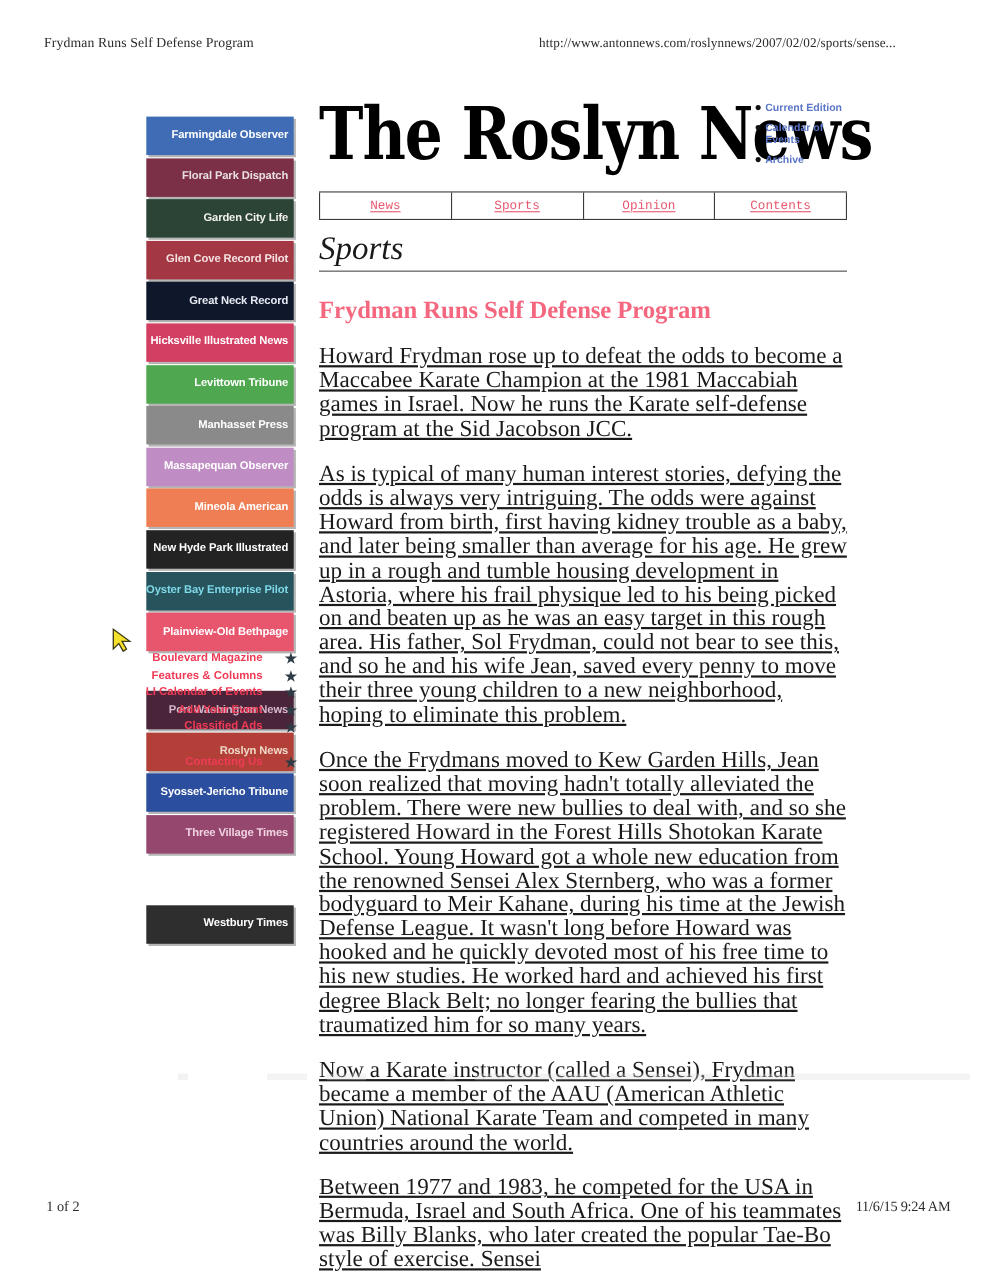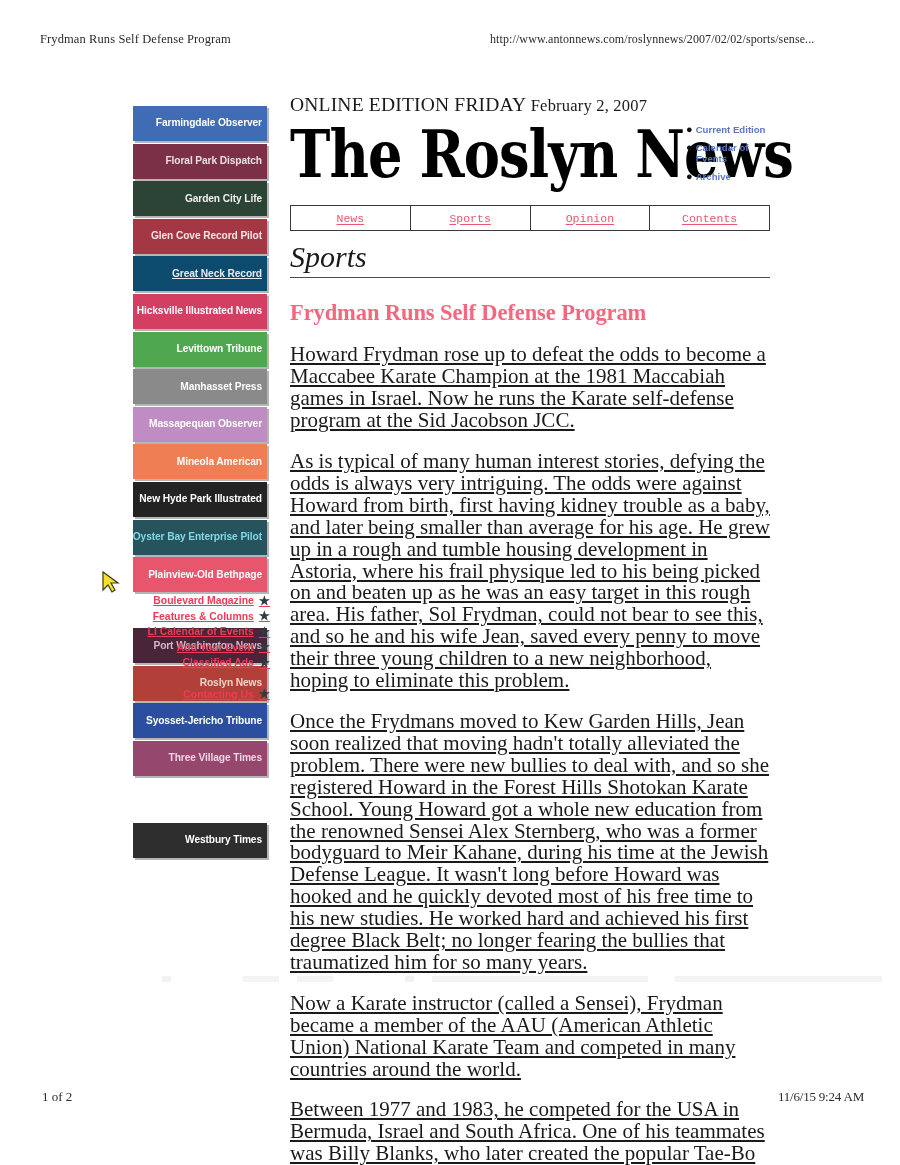--- a/index.html
+++ b/index.html
@@ -82,26 +82,24 @@
     left: 118px;
     top: 508px;
     width: 152px;
     font-family: "Liberation Sans", sans-serif;
     font-weight: bold;
     font-size: 10.4px;
     color: #ef3b56;
   }
   .link-row {
     display: flex;
-    align-items: center;
     justify-content: flex-end;
-    gap: 5px;
+    gap: 20px;
     height: 15.5px;
     white-space: nowrap;
-    text-decoration: underline;
   }
   .link-row.spaced { margin-top: 16px; }
   .star {
     color: #2e3b44;
     font-size: 12.5px;
     line-height: 1;
   }
 
   .cursor-arrow {
     position: absolute;
@@ -261,21 +259,21 @@
       </div>
       <div class="paper-bar" style="background: rgb(124, 48, 72); color: rgb(233, 223, 226);">
         <span class="pb-label">Floral Park Dispatch</span>
       </div>
       <div class="paper-bar" style="background: rgb(44, 68, 54); color: rgb(242, 242, 236);">
         <span class="pb-label">Garden City Life</span>
       </div>
       <div class="paper-bar" style="background: rgb(163, 55, 67); color: rgb(246, 228, 228);">
         <span class="pb-label">Glen Cove Record Pilot</span>
       </div>
-      <div class="paper-bar" style="background: #0c4a6e; color: rgb(231, 235, 244); text-decoration: underline;">
+      <div class="paper-bar" style="background: #0f172a; color: rgb(231, 235, 244);">
         <span class="pb-label">Great Neck Record</span>
       </div>
       <div class="paper-bar" style="background: rgb(211, 63, 98); color: rgb(255, 255, 255);">
         <span class="pb-label">Hicksville Illustrated News</span>
       </div>
       <div class="paper-bar" style="background: rgb(79, 168, 79); color: rgb(255, 255, 255);">
         <span class="pb-label">Levittown Tribune</span>
       </div>
       <div class="paper-bar" style="background: rgb(138, 138, 138); color: rgb(255, 255, 255);">
         <span class="pb-label">Manhasset Press</span>
@@ -340,23 +338,20 @@
         <span class="star">★</span>
       </div>
       <div class="link-row spaced">
         <span>Contacting Us</span>
         <span class="star">★</span>
       </div>
     </div>
 
   <div class="main">
 
-    <div class="edition-line">
-      <span>ONLINE EDITION FRIDAY </span><span class="sc">February 2, 2007</span>
-    </div>
 
     <div class="masthead-row">
       <div class="masthead">The Roslyn News</div>
       <div class="mast-links" id="mast-links">
           <div class="mast-link">
             <span class="mast-dot">●</span>
             <span>Current Edition</span>
           </div>
           <div class="mast-link">
             <span class="mast-dot">●</span>

